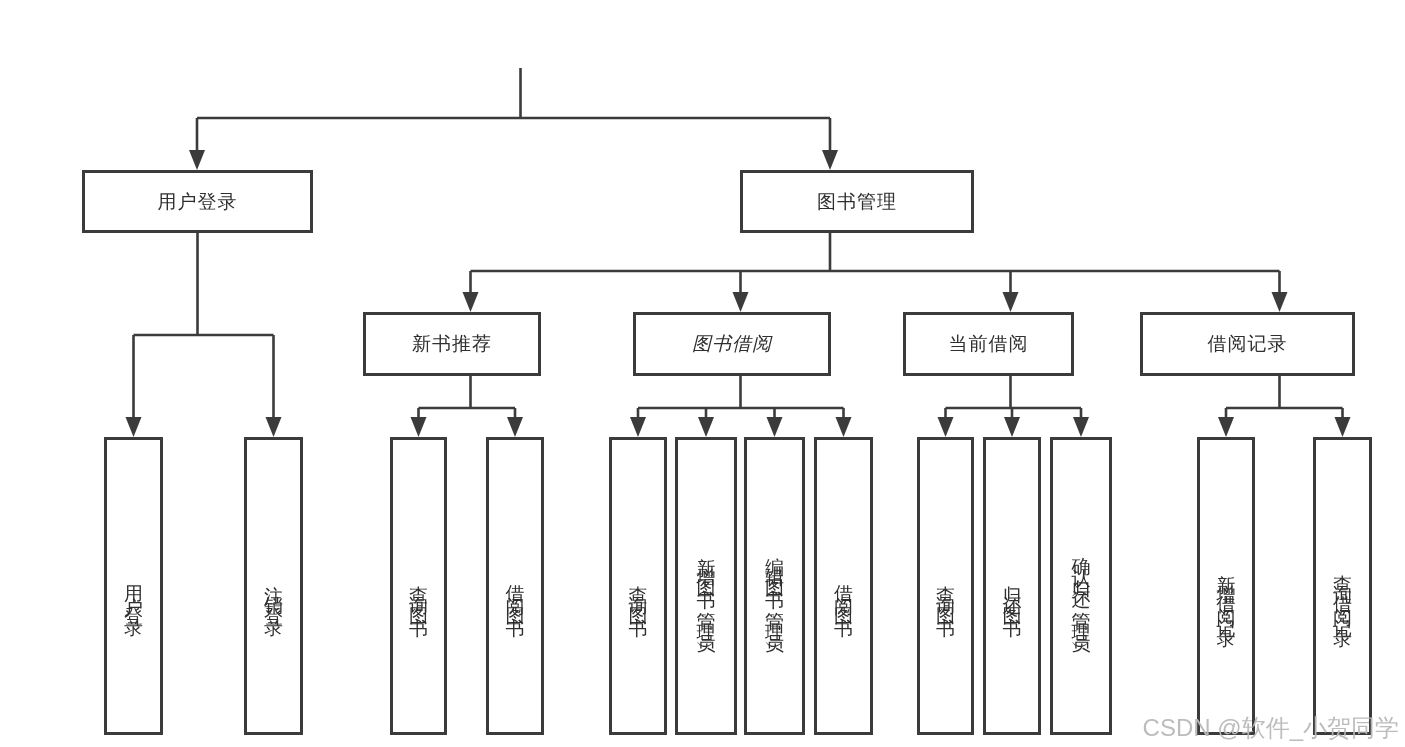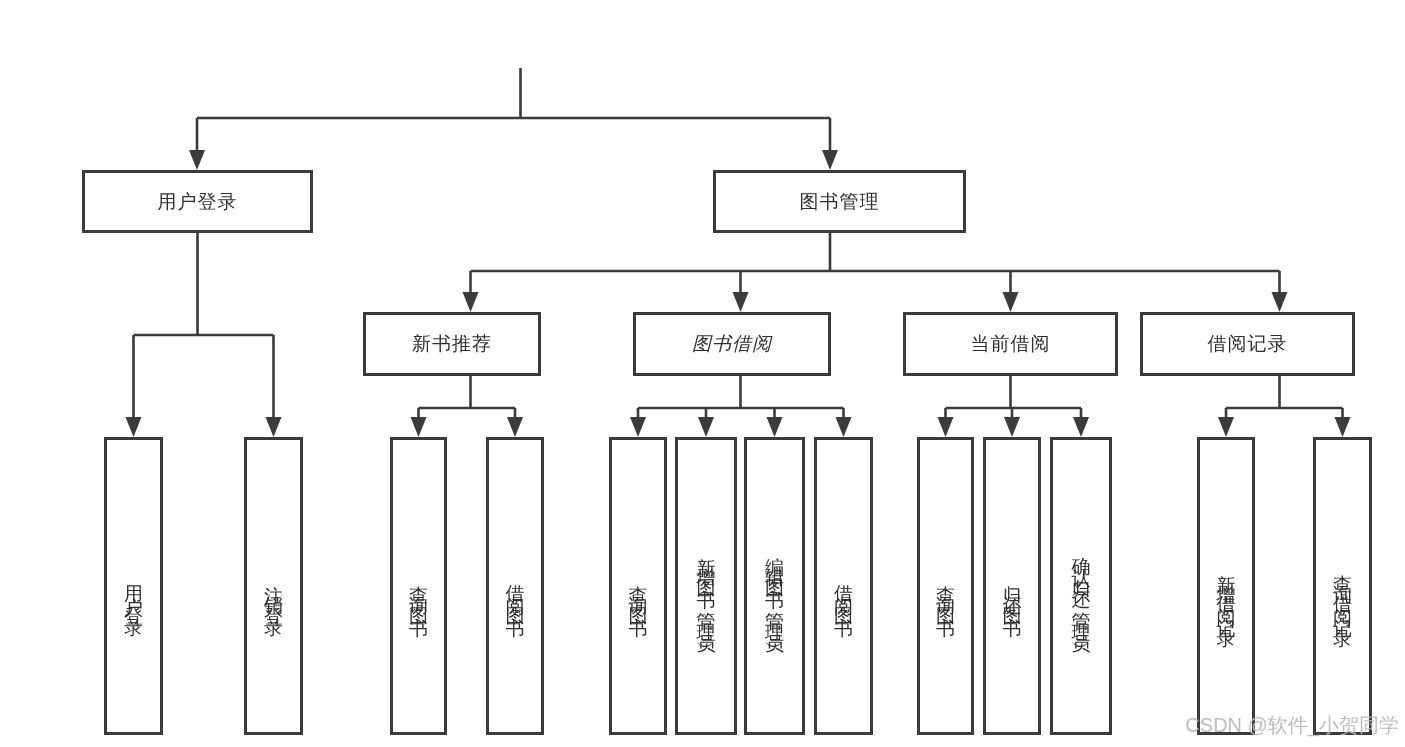--- a/index.html
+++ b/index.html
@@ -34,45 +34,45 @@
     writing-mode:vertical-rl;
     text-orientation:mixed;
     letter-spacing:11px;
     margin-bottom:-11px;
     white-space:nowrap;
   }
   
   .b-root{left:21px;top:13px;width:999px;height:55px;}
   
   .b-l2a{left:82px;top:170px;width:231px;height:63px;}
-  .b-l2b{left:713px;top:170px;width:253px;height:63px;}
+  .b-l2b{left:740px;top:170px;width:234px;height:63px;}
   
   .b-l3a{left:363px;top:312px;width:178px;height:64px;}
   .b-l3b{left:633px;top:312px;width:198px;height:64px;font-style:italic;}
-  .b-l3c{left:903px;top:312px;width:215px;height:64px;}
+  .b-l3c{left:903px;top:312px;width:171px;height:64px;}
   .b-l3d{left:1140px;top:312px;width:215px;height:64px;}
   
   .leaf{top:437px;height:298px;}
   .lf1{left:104px;width:59px;}
   .lf2{left:244px;width:59px;}
   .lf3{left:390px;width:57px;}
   .lf4{left:486px;width:58px;}
   .lf5{left:609px;width:58px;}
   .lf6{left:675px;width:62px;}
   .lf7{left:744px;width:61px;}
   .lf8{left:814px;width:59px;}
   .lf9{left:917px;width:57px;}
   .lf10{left:983px;width:58px;}
   .lf11{left:1050px;width:62px;}
   .lf12{left:1197px;width:58px;}
   .lf13{left:1313px;width:59px;}
   .watermark{
     position:absolute;z-index:3;
     top:712px;right:6px;
-    font-size:20px;
+    font-size:24px;
     color:var(--watermark);
     opacity:.95;
     white-space:nowrap;
   }
 </style>
 </head>
 <body>
 
 <div class="canvas">
 

